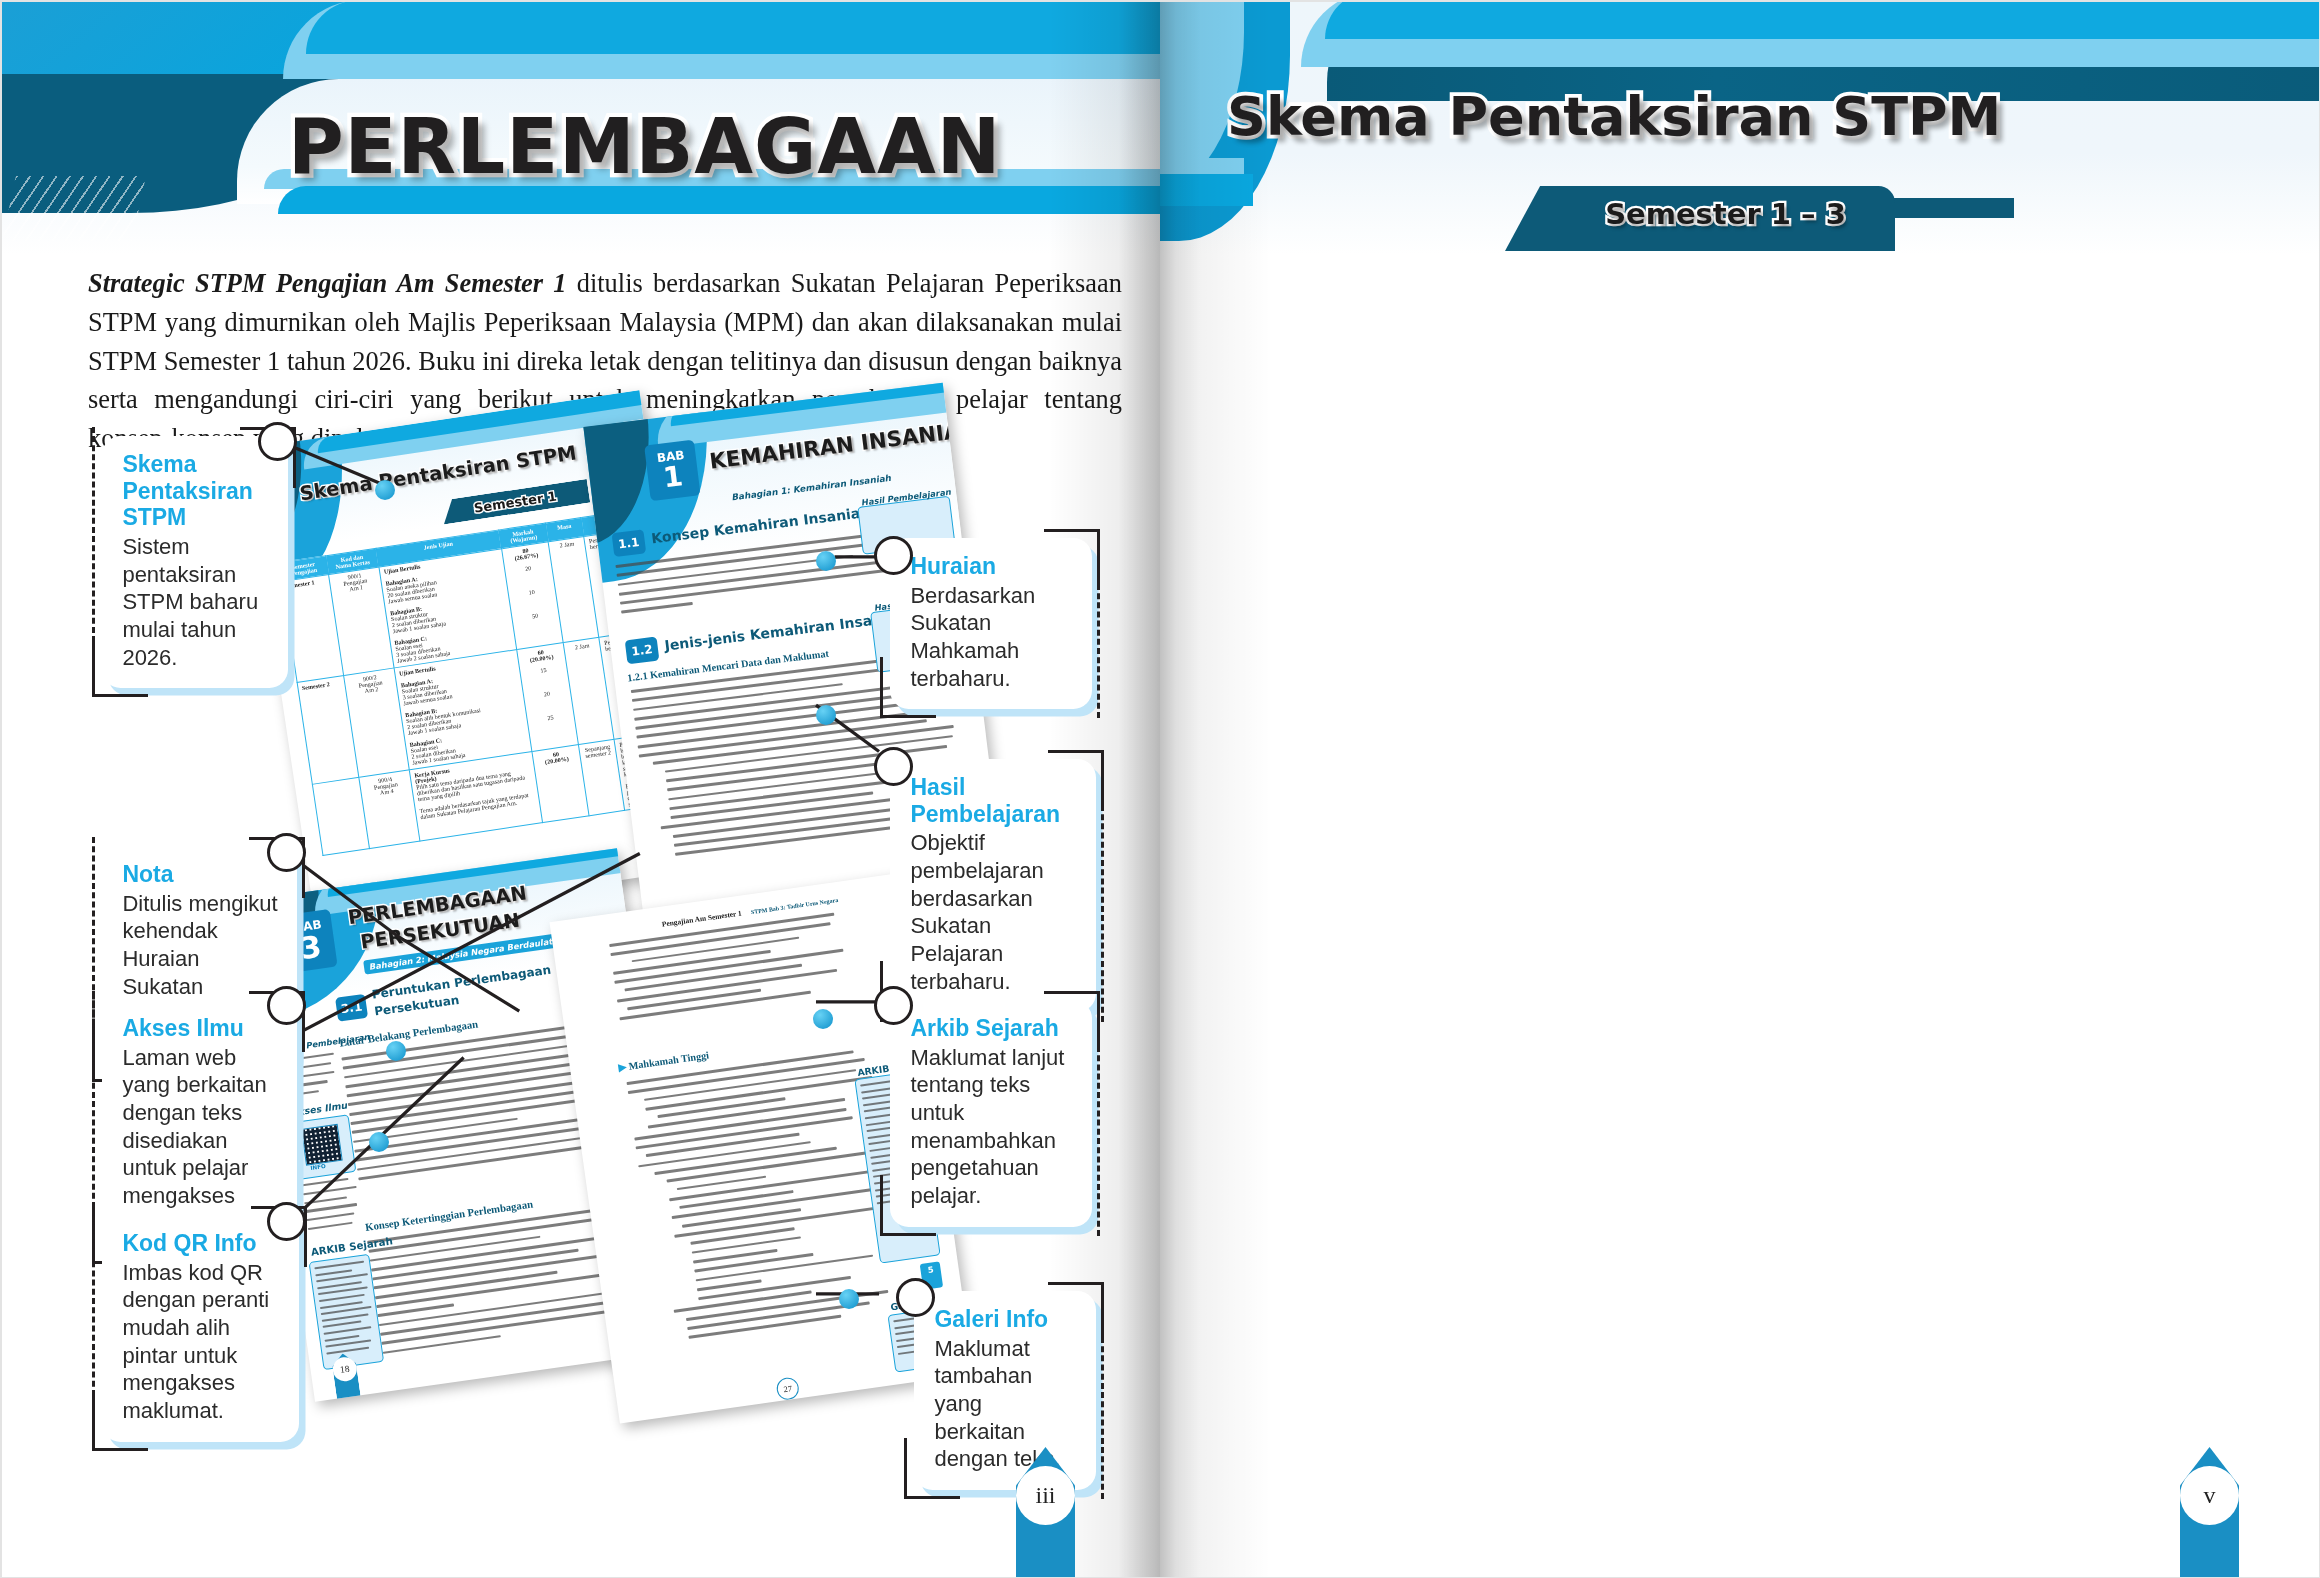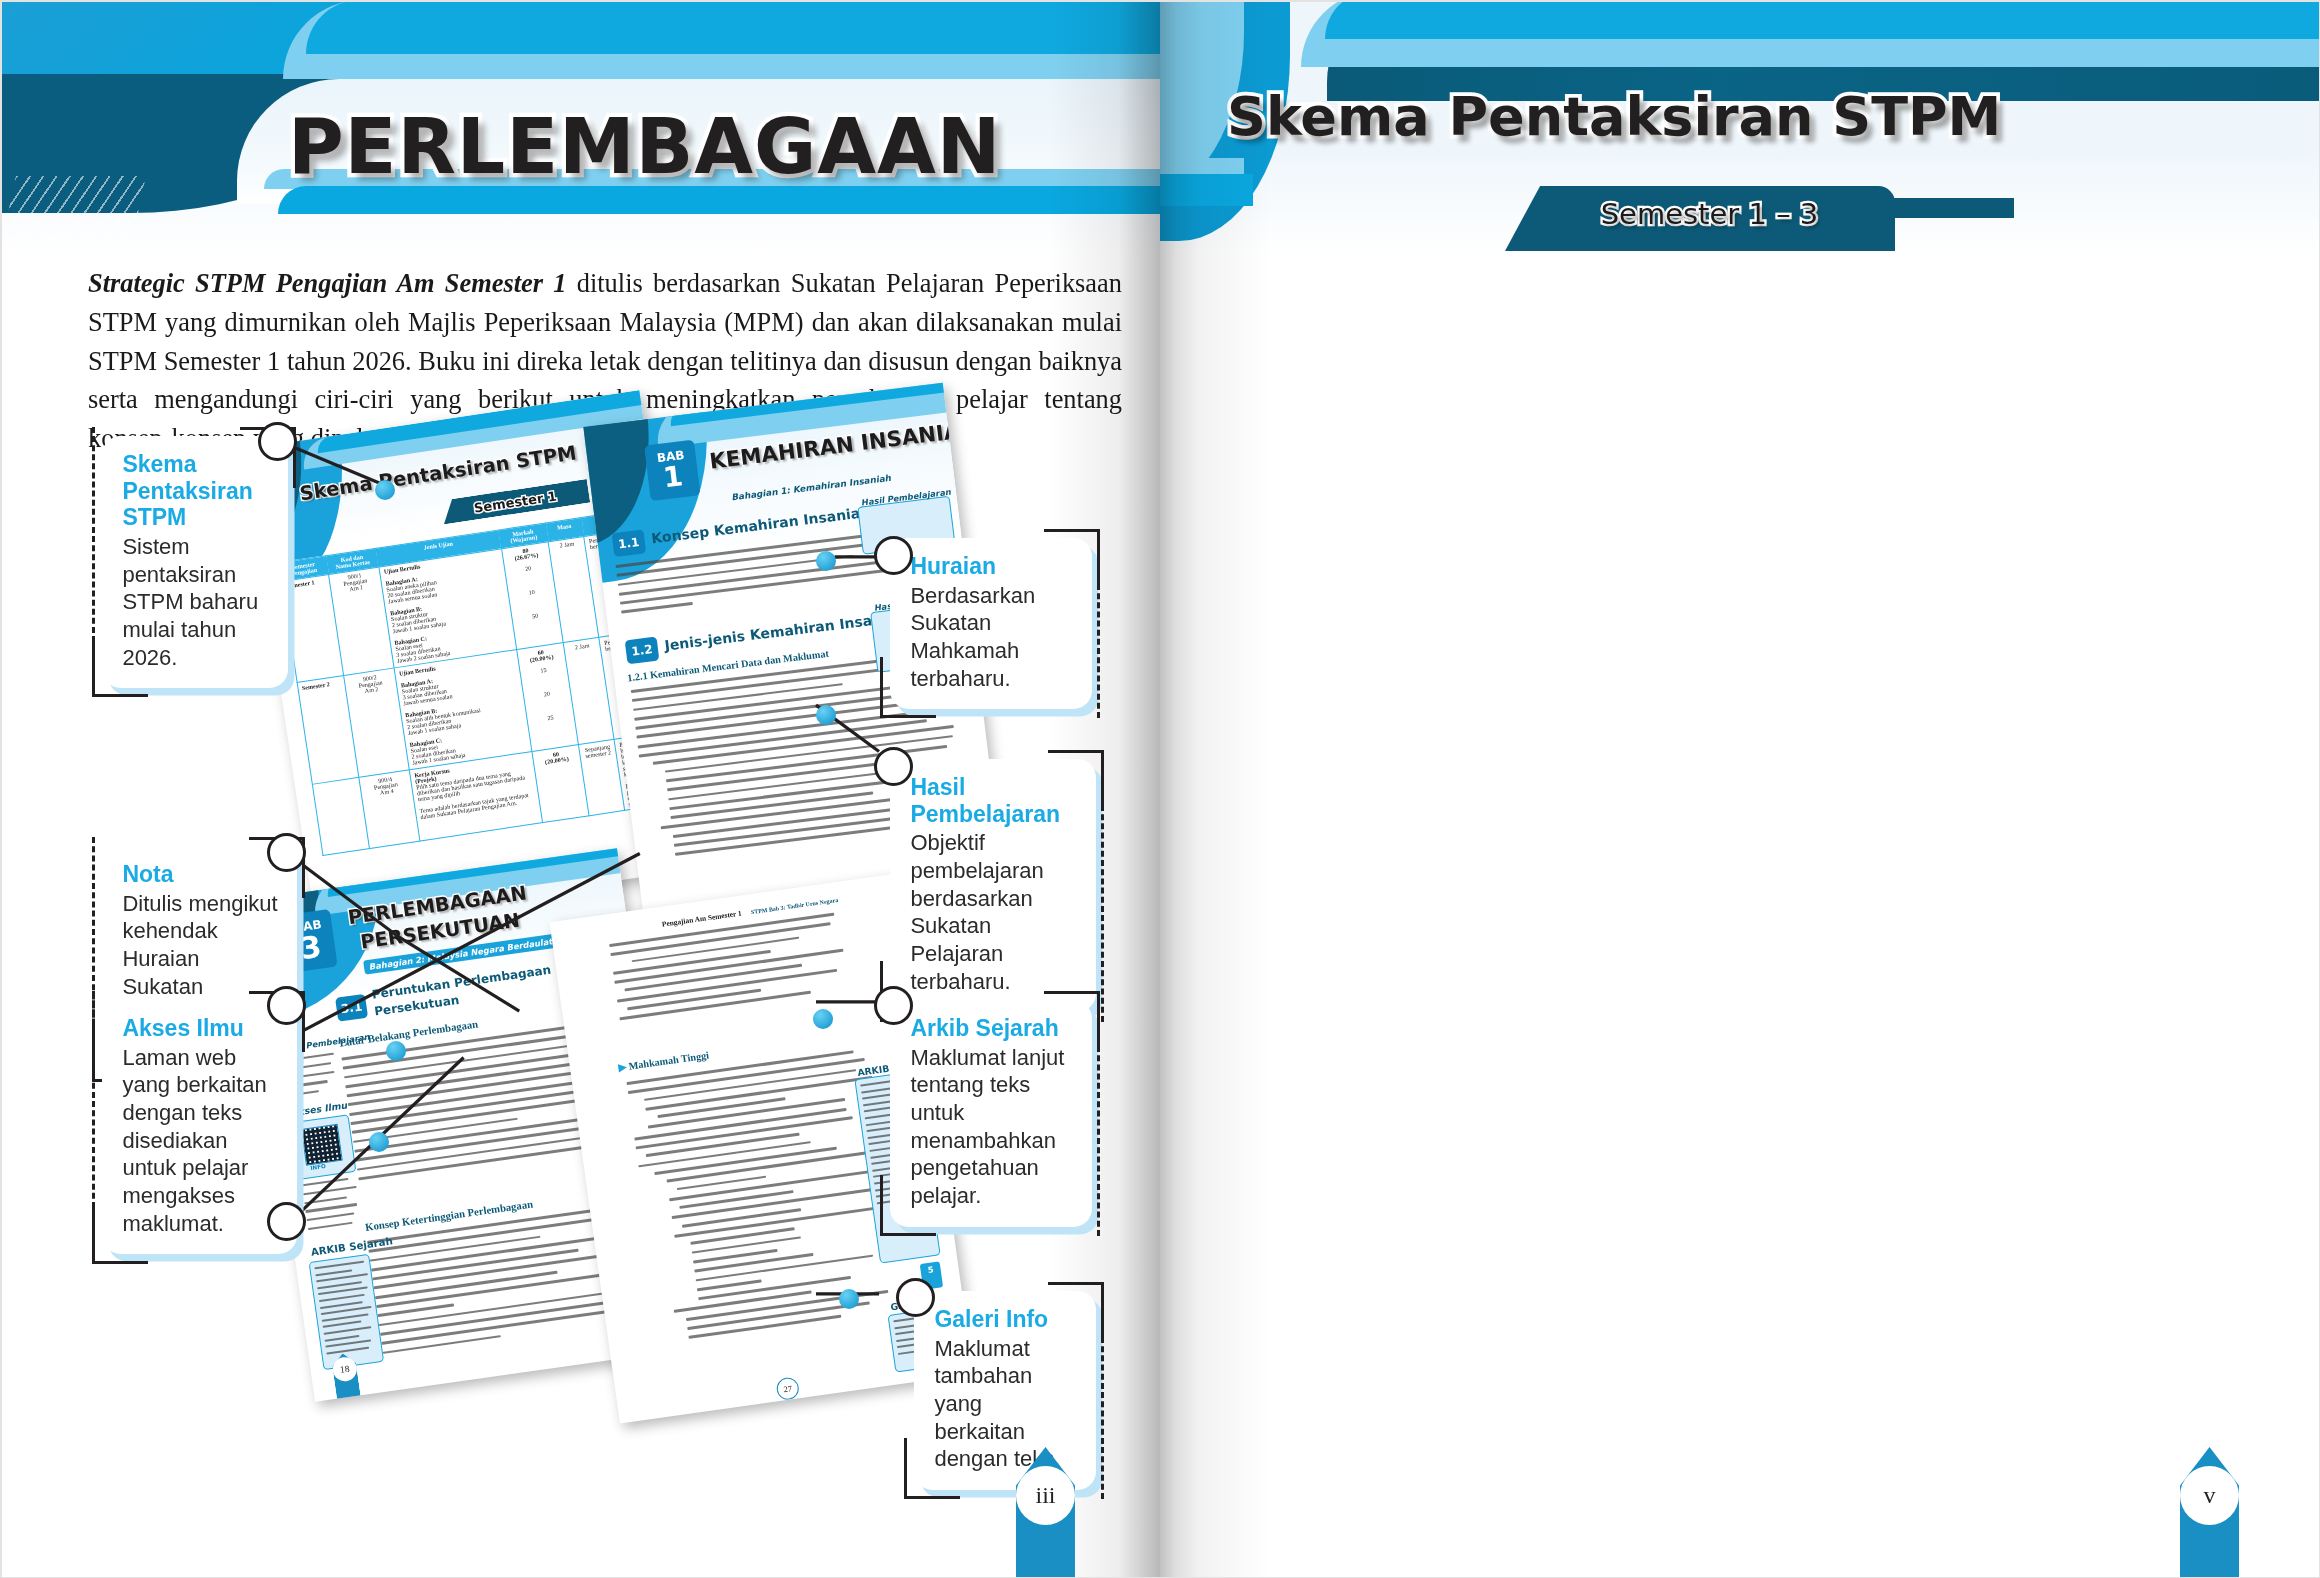--- a/index.html
+++ b/index.html
@@ -125,23 +125,23 @@
     font-family:"DejaVu Sans", sans-serif;
     white-space:nowrap; letter-spacing:0px;
   }
   .sem-tab {
     position:absolute; left:345px; top:186px; width:390px; height:65px;
     background:#0d5a78;
     clip-path: polygon(9% 0, 100% 0, 100% 100%, 0 100%);
     border-top-right-radius:16.7px;
   }
   .sem-tab-txt {
-    position:absolute; left:364px; top:197px; width:371px;
+    position:absolute; left:380px; top:197px; width:371px;
     text-align:center;
-    font-size:29px; font-weight:400; color:#1b1b1b;
+    font-size:29px; font-weight:700; color:#1b1b1b;
     -webkit-text-stroke:4.6px #ffffff; paint-order:stroke fill;
     text-shadow:2.8px 3.7px 3.7px rgba(0,0,0,.35);
     font-family:"DejaVu Sans", sans-serif;
     white-space:nowrap;
   }
   .sem-tab-tail {
     position:absolute; left:733px; top:198px; width:121px; height:20.4px;
     background:#0d5a78;
   }
 
@@ -628,20 +628,27 @@
     </div>
 
     <div class="callout" style="left:102px; top:1000px; width:195px;">
       <div class="cb-tr"></div>
         <div class="cb-bl"></div>
         <div class="cb-dash-l"></div>
       <div class="ttl">Akses Ilmu</div>
       <div class="body">Laman web yang berkaitan dengan teks disediakan untuk pelajar mengakses maklumat.</div>
     </div>
 
+    <div class="callout" style="left:102px; top:1215px; width:197px;">
+      <div class="cb-tr"></div>
+        <div class="cb-bl"></div>
+        <div class="cb-dash-l"></div>
+      <div class="ttl">Kod QR Info</div>
+      <div class="body">Imbas kod QR dengan peranti mudah alih pintar untuk mengakses maklumat.</div>
+    </div>
 
     <div class="callout" style="left:890px; top:538px; width:202px;">
       <div class="cb-tr"></div>
         <div class="cb-bl"></div>
         <div class="cb-dash-r"></div>
       <div class="ttl">Huraian</div>
       <div class="body">Berdasarkan Sukatan Mahkamah terbaharu.</div>
     </div>
 
     <div class="callout" style="left:890px; top:759px; width:206px;">

